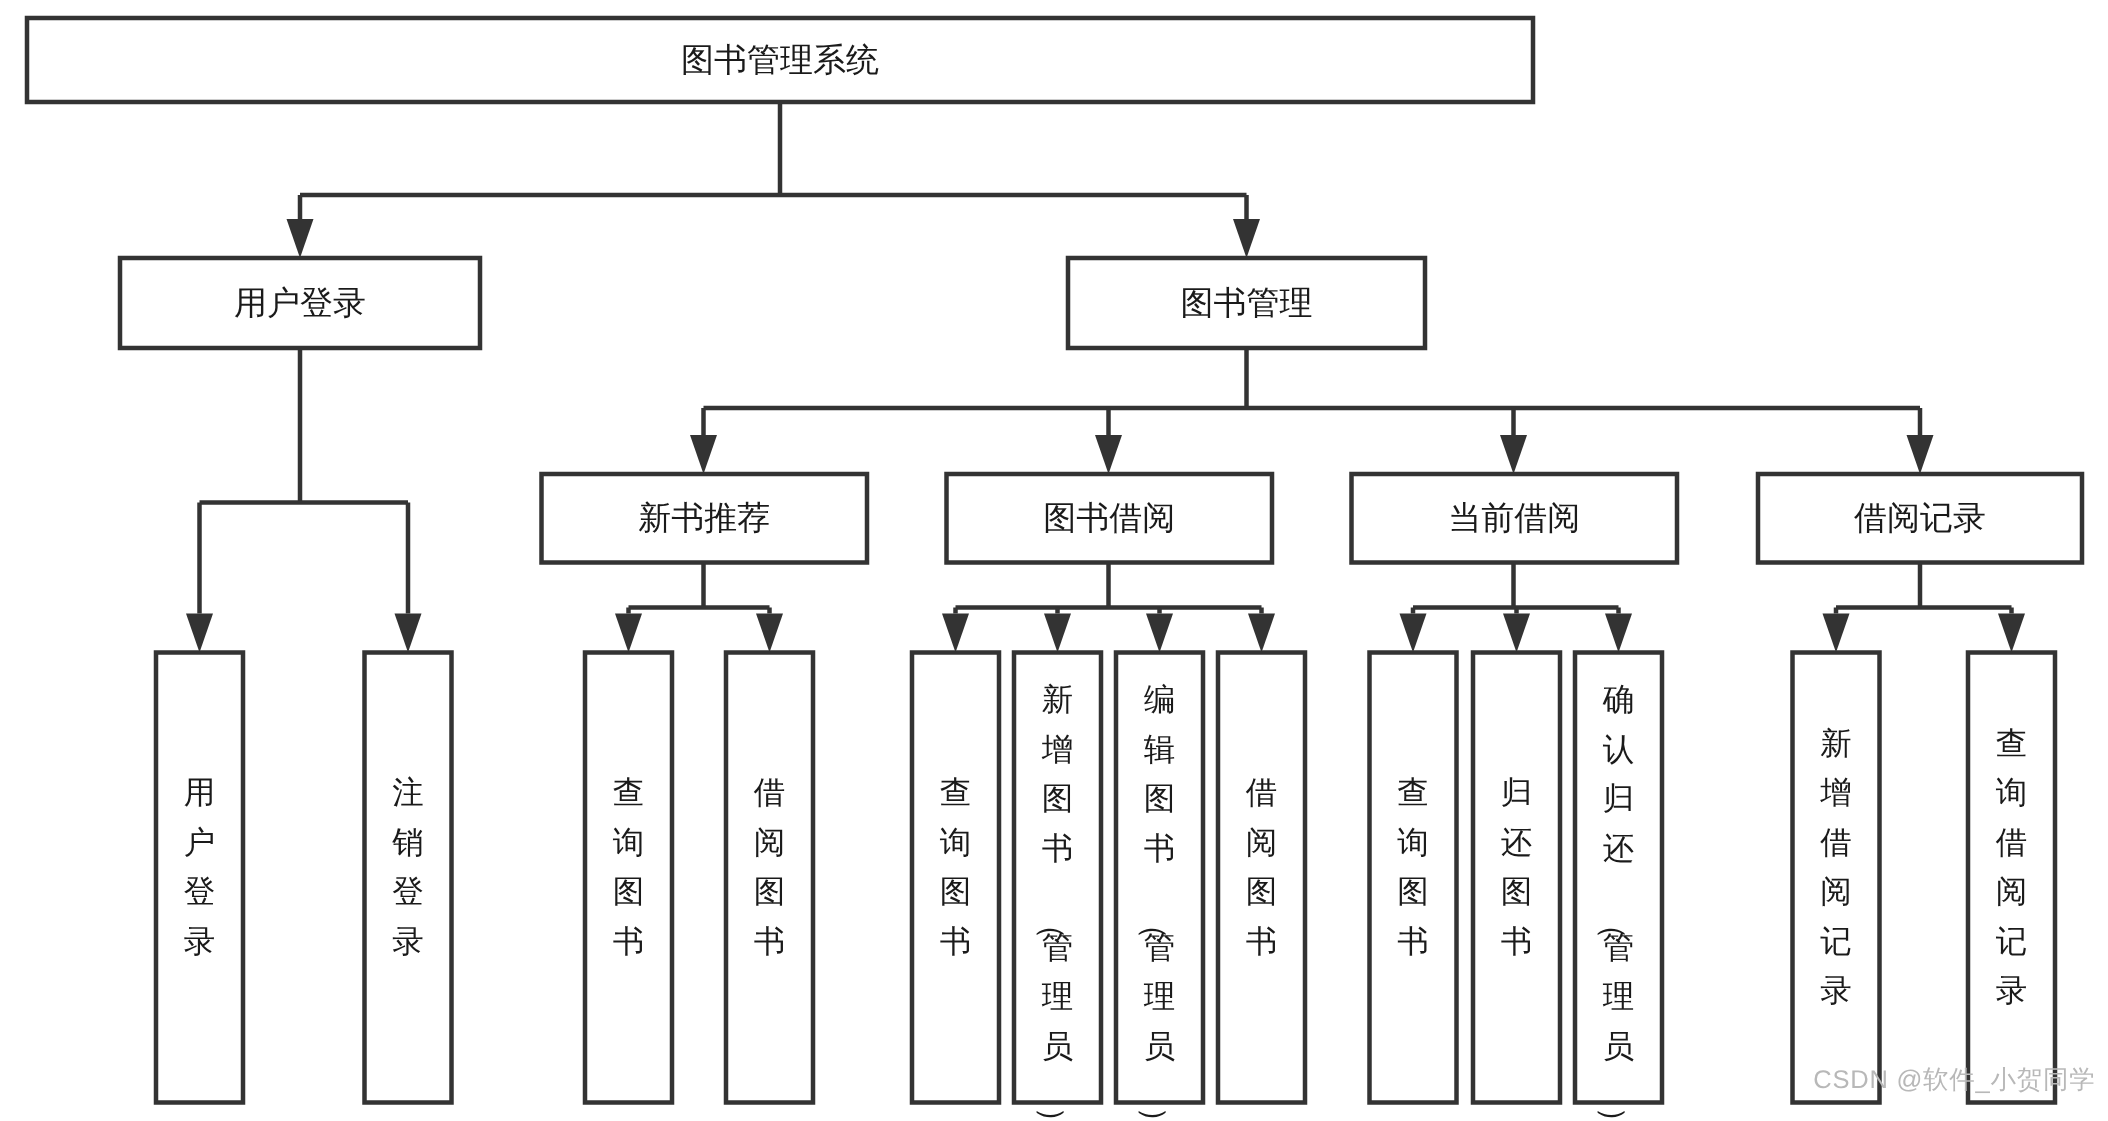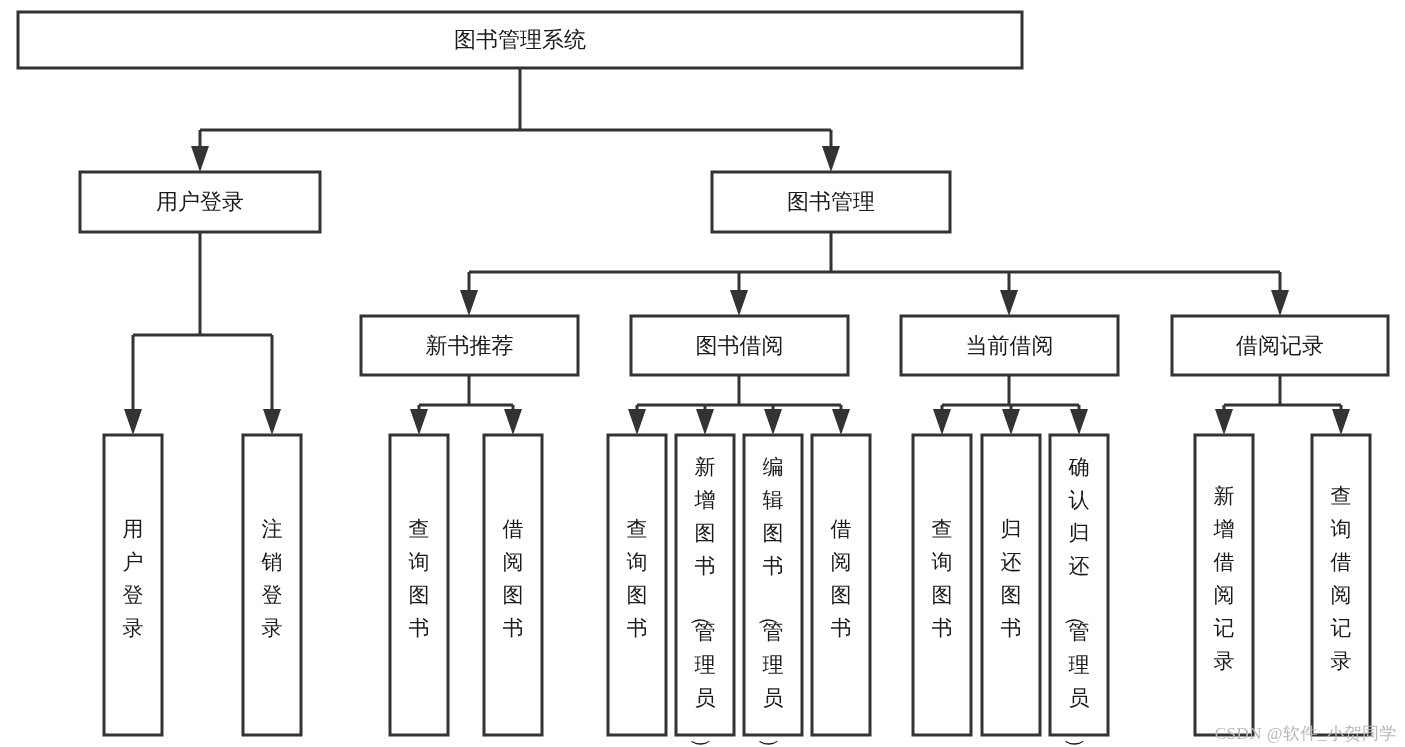--- a/index.html
+++ b/index.html
@@ -50,22 +50,22 @@
     fill: none;
     stroke-linecap: butt;
   }
   .arrow-head {
     fill: #333333;
     stroke: none;
   }
   .watermark {
     position: absolute;
     right: 8px;
-    bottom: 2px;
-    font-family: Liberation Serif, serif;
+    bottom: 16px;
+    font-family: Liberation Sans, sans-serif;
     font-size: 17px;
     color: #b8b8b8;
     white-space: nowrap;
     letter-spacing: 0.5px;
   }
 </style>
 </head>
 <body>
 
 <div id="diagram-root">

